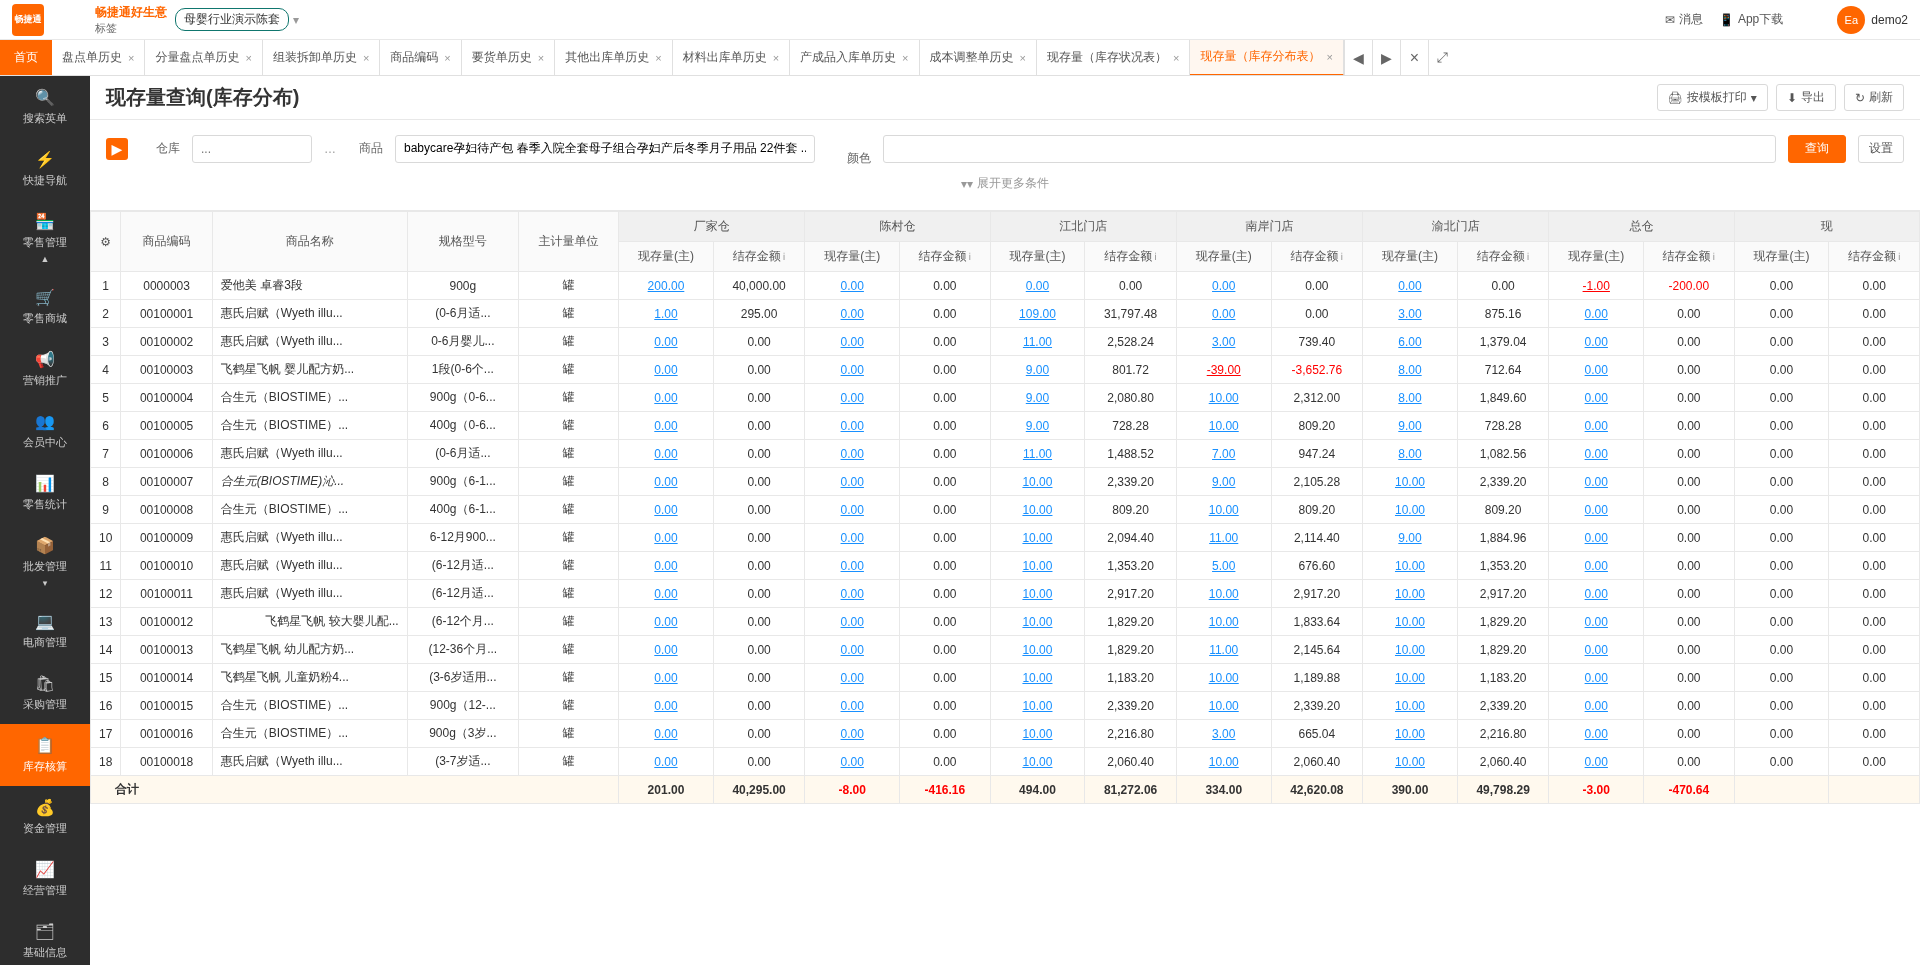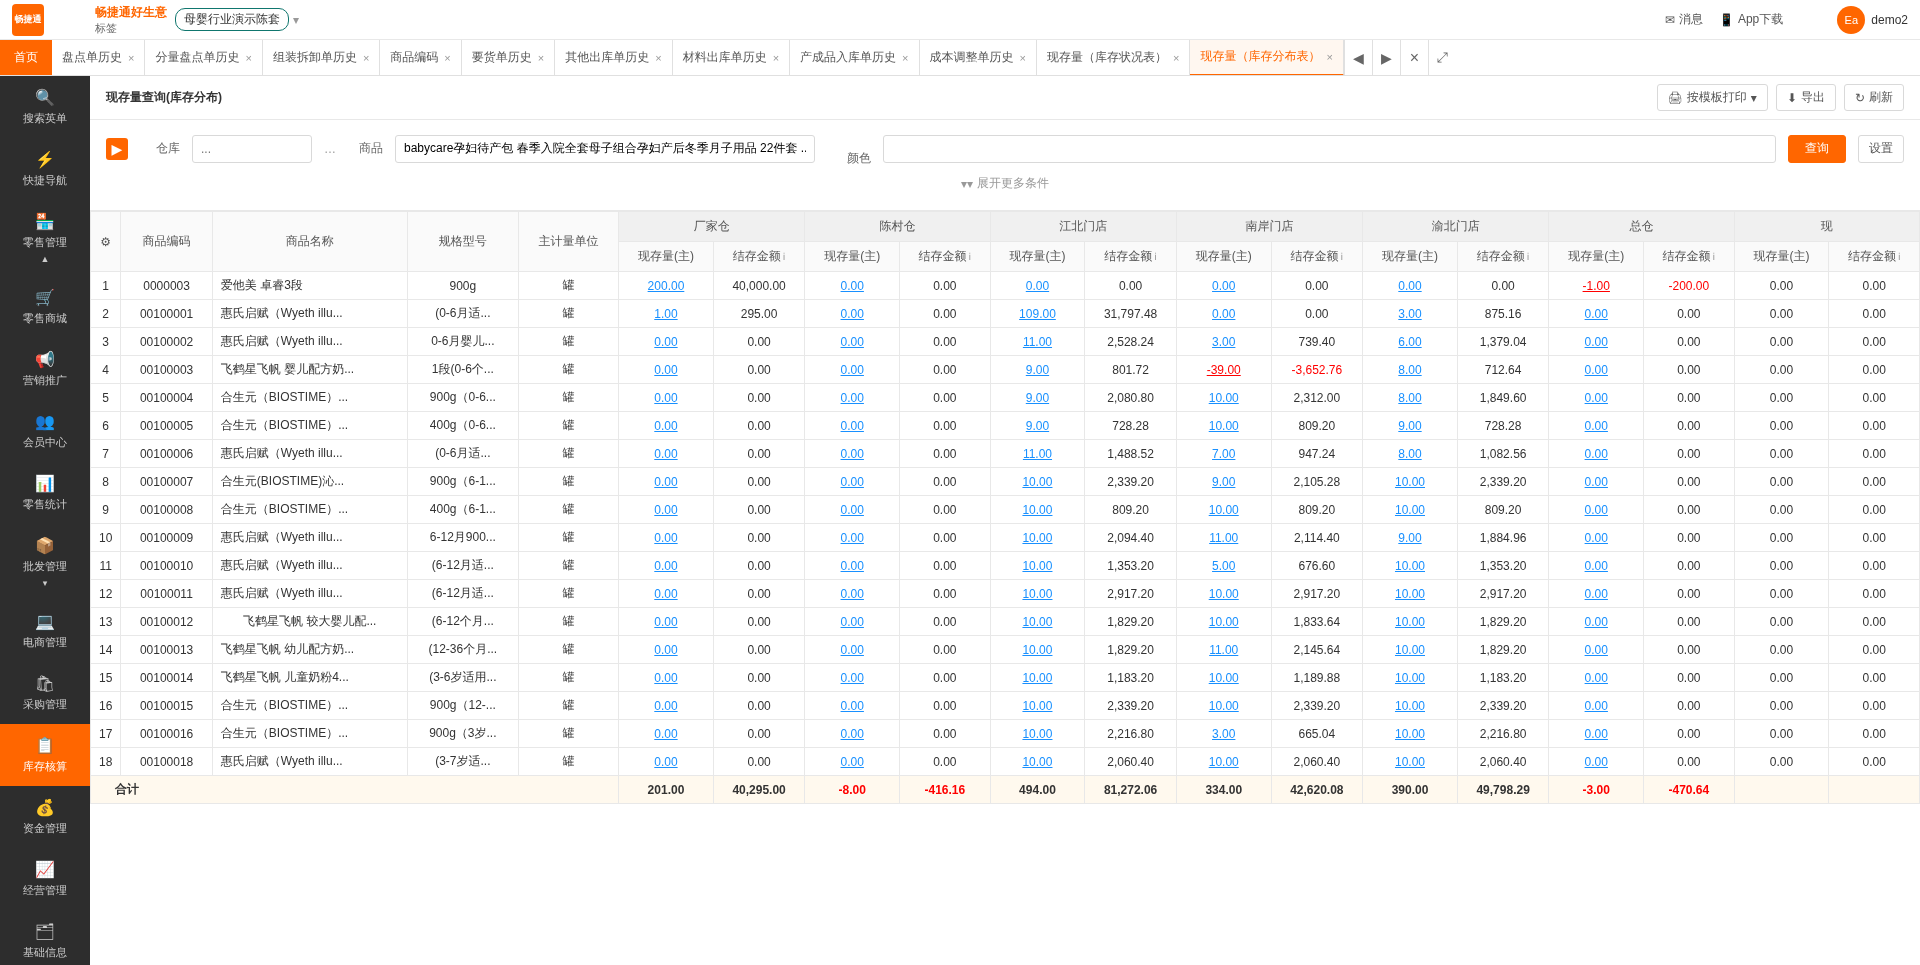--- a/index.html
+++ b/index.html
@@ -28,21 +28,21 @@
     .sidebar { width: 90px; background: #2d2d2d; display: flex; flex-direction: column; flex-shrink: 0; overflow-y: auto; }
     .sidebar-item { padding: 12px 0; display: flex; flex-direction: column; align-items: center; cursor: pointer; color: #ccc; font-size: 11px; gap: 4px; }
     .sidebar-item.active { background: #ff6600; color: #fff; }
     .sidebar-icon { font-size: 16px; }
 
     
     .content { flex: 1; display: flex; flex-direction: column; overflow: hidden; }
 
     
     .page-header { background: #fff; padding: 8px 16px; border-bottom: 1px solid #e8e8e8; display: flex; align-items: center; justify-content: space-between; }
-    .page-title { font-size: 12px; font-weight: bold; color: #333; }
+    .page-title { font-size: 20px; font-weight: bold; color: #333; }
     .page-actions { display: flex; align-items: center; gap: 8px; }
     .btn { padding: 4px 10px; border-radius: 3px; border: 1px solid #d9d9d9; background: #fff; cursor: pointer; font-size: 12px; display: flex; align-items: center; gap: 4px; }
     .btn-primary { background: #ff6600; color: #fff; border-color: #ff6600; }
     .btn-default { color: #555; }
 
     
     .filter-area { background: #fff; padding: 10px 16px; border-bottom: 1px solid #e8e8e8; }
     .filter-row { display: flex; align-items: center; gap: 12px; margin-bottom: 8px; }
     .filter-label { color: #666; font-size: 12px; width: 40px; text-align: right; flex-shrink: 0; }
     .filter-input { border: 1px solid #d9d9d9; border-radius: 3px; padding: 4px 8px; font-size: 12px; height: 28px; }
@@ -447,21 +447,21 @@
     <td class="num-link">8.00</td>
     <td>1,082.56</td>
     <td class="num-link">0.00</td>
     <td>0.00</td>
     <td>0.00</td>
     <td>0.00</td>
   </tr>
             <tr>
     <td>8</td>
     <td>00100007</td>
-    <td style="text-align:left;max-width:150px;overflow:hidden;text-overflow:ellipsis;">合生元(BIOSTIME)沁...</td>
+    <td style="text-align:left;max-width:150px;overflow:hidden;text-overflow:ellipsis;font-style:italic;">合生元(BIOSTIME)沁...</td>
     <td>900g（6-1...</td>
     <td>罐</td>
     <td class="num-link">0.00</td>
     <td>0.00</td>
     <td class="num-link">0.00</td>
     <td>0.00</td>
     <td class="num-link">10.00</td>
     <td>2,339.20</td>
     <td class="num-link">9.00</td>
     <td>2,105.28</td>
@@ -552,21 +552,21 @@
     <td class="num-link">10.00</td>
     <td>2,917.20</td>
     <td class="num-link">0.00</td>
     <td>0.00</td>
     <td>0.00</td>
     <td>0.00</td>
   </tr>
             <tr>
     <td>13</td>
     <td>00100012</td>
-    <td style="text-align:center;max-width:150px;overflow:hidden;text-overflow:ellipsis;">飞鹤星飞帆 较大婴儿配...</td>
+    <td style="text-align:right;max-width:150px;overflow:hidden;text-overflow:ellipsis;">飞鹤星飞帆 较大婴儿配...</td>
     <td>(6-12个月...</td>
     <td>罐</td>
     <td class="num-link">0.00</td>
     <td>0.00</td>
     <td class="num-link">0.00</td>
     <td>0.00</td>
     <td class="num-link">10.00</td>
     <td>1,829.20</td>
     <td class="num-link">10.00</td>
     <td>1,833.64</td>

